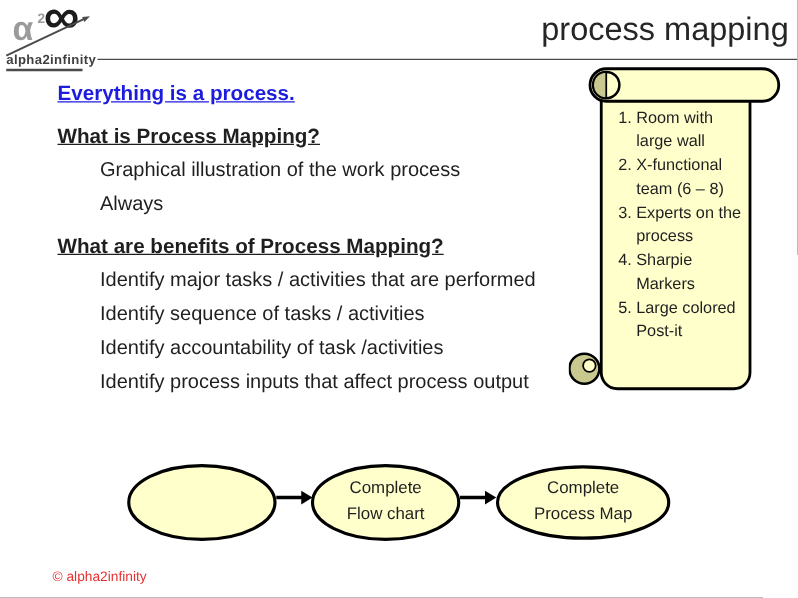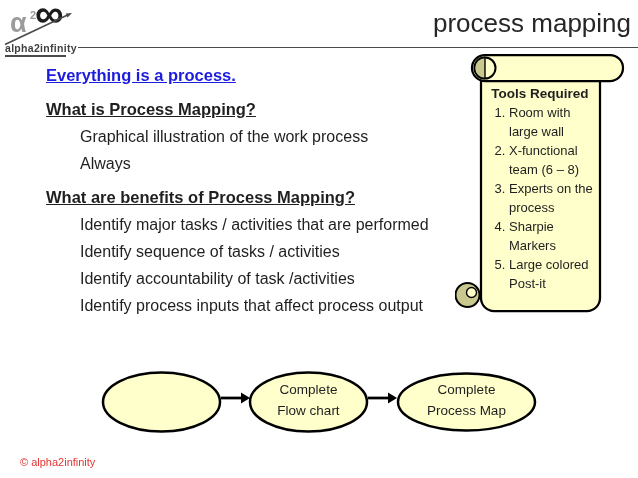--- a/index.html
+++ b/index.html
@@ -41,21 +41,21 @@
 
   
   .flow-svg { position:absolute; left:95px; top:368px; }
   .flow-label { position:absolute; width:121px; top:379px; font-size:13.5px; line-height:21px;
                 text-align:center; white-space:pre-line; }
   .flow-label.l1 { left:101px; }
   .flow-label.l2 { left:248px; }
   .flow-label.l3 { left:406px; }
 
   
-  .copyright { position:absolute; left:20px; top:456px; font-size:11px; color:var(--copyright_red,#e23333); }
+  .copyright { position:absolute; left:42px; top:456px; font-size:11px; color:var(--copyright_red,#e23333); }
 </style>
 </head>
 <body>
 
 <div class="slide">
 
   <div class="logo">
     <span class="alpha">α</span>
     <span class="exp">2</span>
     <span class="inf">∞</span>
@@ -84,21 +84,20 @@
 
   <svg class="scroll-svg" width="180" height="272">
     <rect class="yfill" x="26" y="18" width="119" height="243" rx="13" stroke-width="2.25"></rect>
     <rect class="yfill" x="17" y="5" width="151" height="26" rx="13" stroke-width="2.25"></rect>
     <circle class="yfill" cx="30" cy="18" r="10.5" stroke-width="2"></circle>
     <path class="curl-dark" d="M30,7.5 A10.5,10.5 0 0 0 30,28.5 Z" stroke-width="1.4"></path>
     <circle class="curl-dark" cx="12.5" cy="245" r="12" stroke-width="2"></circle>
     <circle class="yfill" cx="16.5" cy="242.5" r="5" stroke-width="1.4"></circle>
   </svg>
   <div class="tools-text">
-    <div class="t-title">Tools Required</div>
     <ol>
       <li>Room with large wall</li>
       <li>X-functional team (6 – 8)</li>
       <li>Experts on the process</li>
       <li>Sharpie Markers</li>
       <li>Large colored Post-it</li>
     </ol>
   </div>
 
   <svg class="flow-svg" width="450" height="68">

